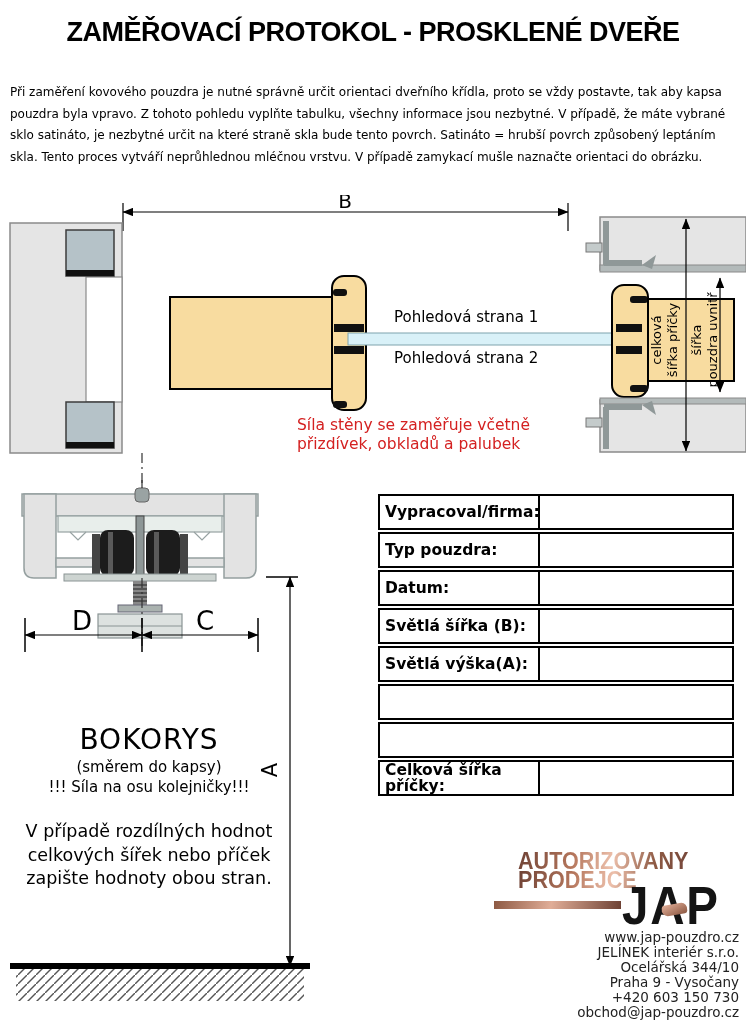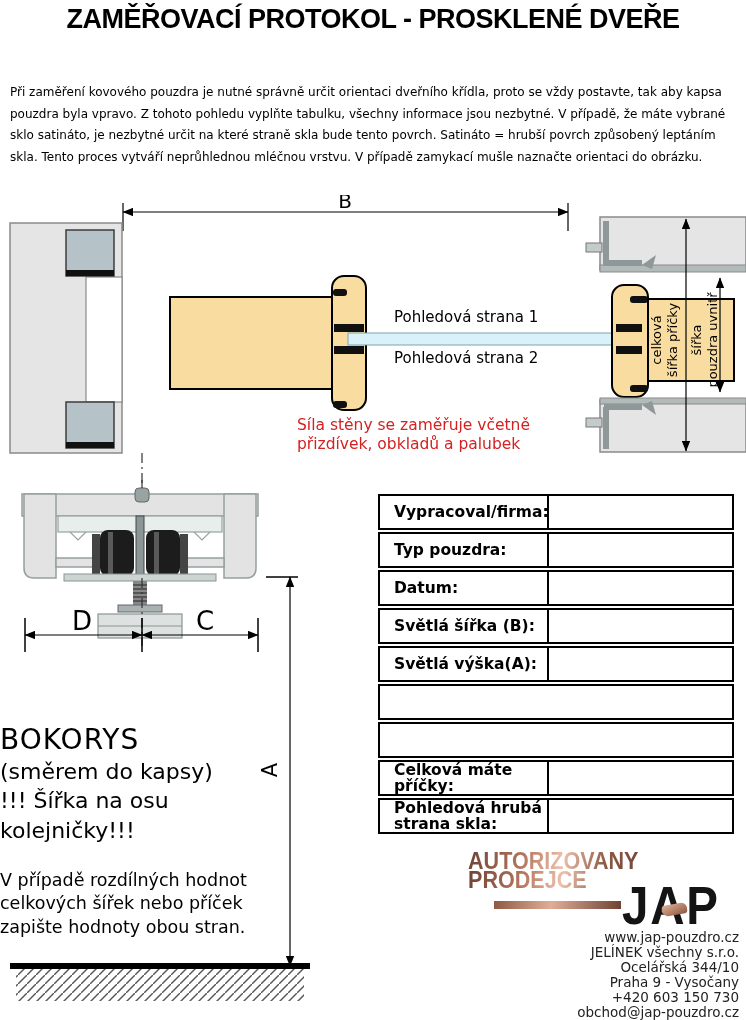--- a/index.html
+++ b/index.html
@@ -3,21 +3,21 @@
 <meta charset="utf-8">
 <style>
   html,body { margin:0; padding:0; }
   body {
     width:746px; height:1020px; background:#ffffff; position:relative;
     font-family:"DejaVu Sans", sans-serif; color:#000; overflow:hidden;
   }
 
   
   .title {
-    position:absolute; top:3px; left:0; width:746px; text-align:center;
+    position:absolute; top:16px; left:0; width:746px; text-align:center;
     font-family:"Liberation Sans", sans-serif; font-weight:bold;
     font-size:27px; line-height:1.22; letter-spacing:-0.5px;
   }
   .intro {
     position:absolute; top:82px; left:10px; width:730px;
     font-size:12px; line-height:21.5px; text-align:left;
   }
 
   
   svg { position:absolute; display:block; }
@@ -34,43 +34,43 @@
   .axis   { stroke:#333; stroke-width:1.2; fill:none; stroke-dasharray:10 4 2 4; }
   .cprofile { stroke:#8f9898; stroke-width:6; fill:none; }
   text.sidelabel { font-size:15px; font-family:"DejaVu Sans",sans-serif; }
   text.rednote   { font-size:15.5px; fill:#d42121; font-family:"DejaVu Sans",sans-serif; }
   text.rotlabel  { font-size:13px; font-family:"DejaVu Sans",sans-serif; }
   text.dimB { font-size:20px; font-family:"DejaVu Sans",sans-serif; }
   text.dimDC{ font-size:26px; font-family:"DejaVu Sans",sans-serif; }
   text.dimA { font-size:21px; font-family:"DejaVu Sans",sans-serif; }
 
   
-  .bokorys { position:absolute; left:0; top:723px; width:298px; }
+  .bokorys { position:absolute; left:0; top:723px; width:298px; text-align:center; }
   .bokorys-heading { font-size:28px; letter-spacing:1px; line-height:1.2; }
-  .bokorys-sub  { font-size:22px; line-height:1.35; }
+  .bokorys-sub  { font-size:15px; line-height:1.35; }
   .bokorys-note { margin-top:23px; font-size:17.5px; line-height:1.35; }
 
   
   .form { position:absolute; left:378px; top:494px; width:356px; }
   .form-row { display:flex; border:2px solid #000; height:32px; margin-bottom:2px; background:#fff; }
   .form-label {
     width:153px; border-right:2px solid #000; display:flex; align-items:center;
-    padding-left:14px; font-weight:bold; font-size:15.5px; line-height:16.5px;
+    padding-left:5px; font-weight:bold; font-size:15.5px; line-height:16.5px;
   }
   .form-value { flex:1; }
 
   
   .copper-text {
     font-family:"Liberation Sans", sans-serif; font-weight:bold; font-size:24.5px;
     line-height:19px; transform:scaleX(0.88); transform-origin:left;
     background:linear-gradient(105deg,#6d4134 0%,#b4755b 32%,#edc0ab 55%,#8d5943 80%,#74463a 100%);
     -webkit-background-clip:text; background-clip:text; color:transparent;
     white-space:nowrap;
   }
-  .seller { position:absolute; left:468px; top:851px; }
+  .seller { position:absolute; left:518px; top:851px; }
   .copper-bar {
     position:absolute; left:494px; top:901px; width:127px; height:8px;
     background:linear-gradient(100deg,#8d5943,#e0ad97 45%,#6d4134);
   }
   .jap {
     position:absolute; left:622px; top:878px;
     font-family:"Liberation Sans", sans-serif; font-weight:bold; font-size:54px;
     line-height:1; letter-spacing:2px; color:#141414;
     transform:scaleX(0.88); transform-origin:left; white-space:nowrap;
   }
@@ -234,21 +234,21 @@
 
   <g>
     <rect x="10" y="483" width="300" height="6" fill="#000"></rect>
     <rect x="16" y="489" width="288" height="32" fill="url(#hatch)"></rect>
   </g>
 </svg>
 
 <div class="bokorys">
   <div class="bokorys-heading">BOKORYS</div>
   <div class="bokorys-sub">(směrem do kapsy)</div>
-  <div class="bokorys-sub">!!! Šířka na osu kolejničky!!!</div>
+  <div class="bokorys-sub">!!! Síla na osu kolejničky!!!</div>
   <div class="bokorys-note">V případě rozdílných hodnot celkových šířek nebo příček zapište hodnoty obou stran.</div>
 </div>
 
 <div class="form">
 
     <div class="form-row">
       <div class="form-label">Vypracoval/firma:</div>
       <div class="form-value"></div>
     </div>
 
@@ -274,43 +274,39 @@
 
     <div class="form-row">
       <div class="form-value"></div>
     </div>
 
     <div class="form-row">
       <div class="form-value"></div>
     </div>
 
     <div class="form-row">
-      <div class="form-label">Celková máte příčky:</div>
-      <div class="form-value"></div>
-    </div>
-
-    <div class="form-row">
-      <div class="form-label">Pohledová hrubá strana skla:</div>
-      <div class="form-value"></div>
-    </div>
+      <div class="form-label">Celková šířka příčky:</div>
+      <div class="form-value"></div>
+    </div>
+
   </div>
 
 <div class="seller">
   <div class="copper-text">AUTORIZOVANÝ</div>
   <div class="copper-text">PRODEJCE</div>
 </div>
 <div class="copper-bar"></div>
 <div class="jap">JAP</div>
 <div class="jap-swoosh"></div>
 
 <div class="contact">
 
     <div>www.jap-pouzdro.cz</div>
 
-    <div>JELÍNEK všechny s.r.o.</div>
+    <div>JELÍNEK interiér s.r.o.</div>
 
     <div>Ocelářská 344/10</div>
 
     <div>Praha 9 - Vysočany</div>
 
     <div>+420 603 150 730</div>
 
     <div>obchod@jap-pouzdro.cz</div>
   </div>
 

